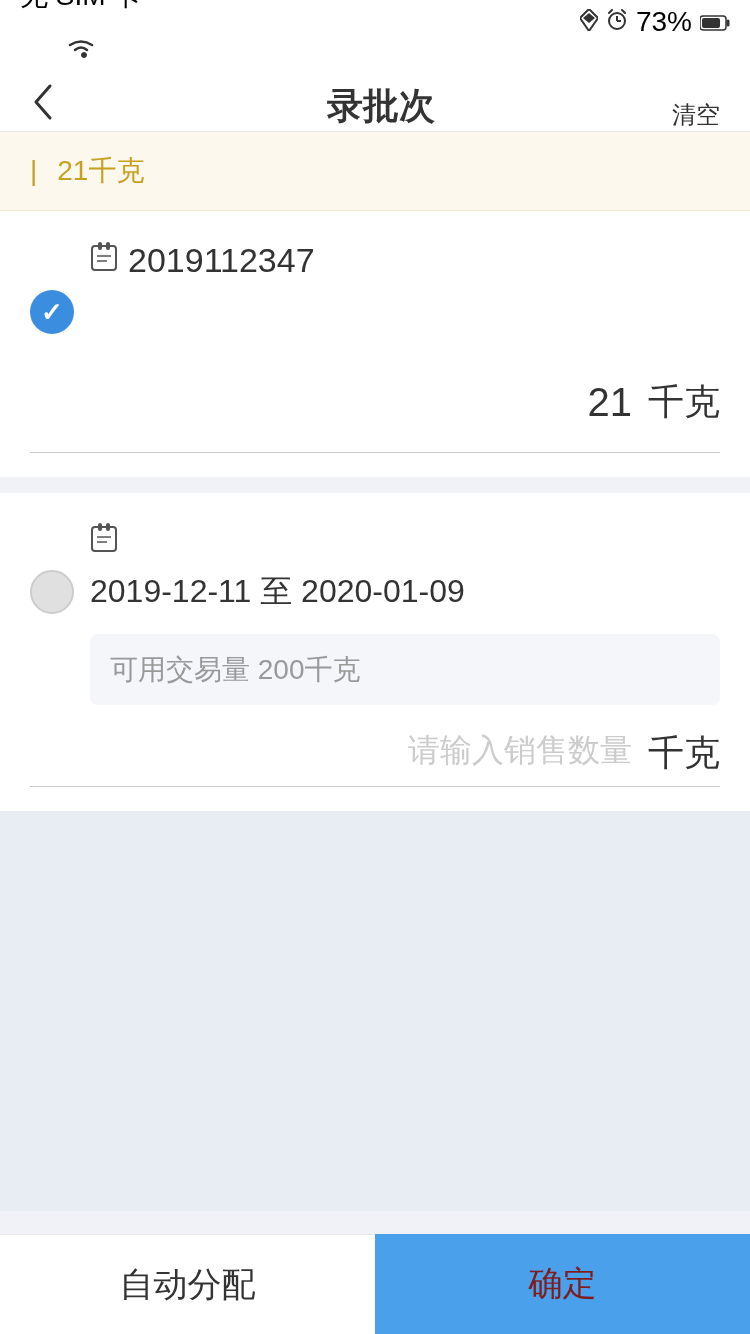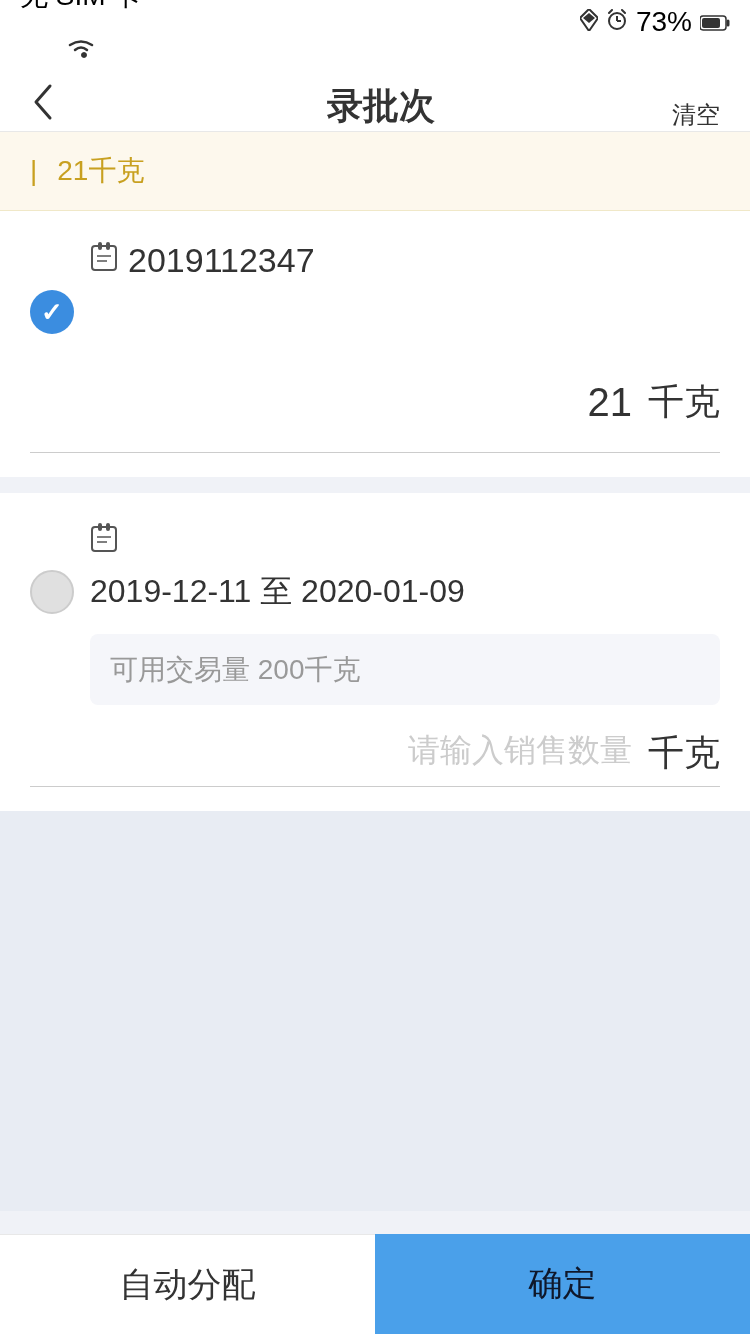--- a/index.html
+++ b/index.html
@@ -225,21 +225,21 @@
       display: flex;
       align-items: center;
       justify-content: center;
       border-top: 1px solid #e8e8e8;
     }
     .btn-confirm {
       flex: 1;
       background: #4aa0ea;
       border: none;
       font-size: 34px;
-      color: #0f172a;
+      color: #7f1d1d;
       cursor: pointer;
       display: flex;
       align-items: center;
       justify-content: center;
     }
 
     .content-area {
       padding-bottom: 100px;
     }
   </style>

